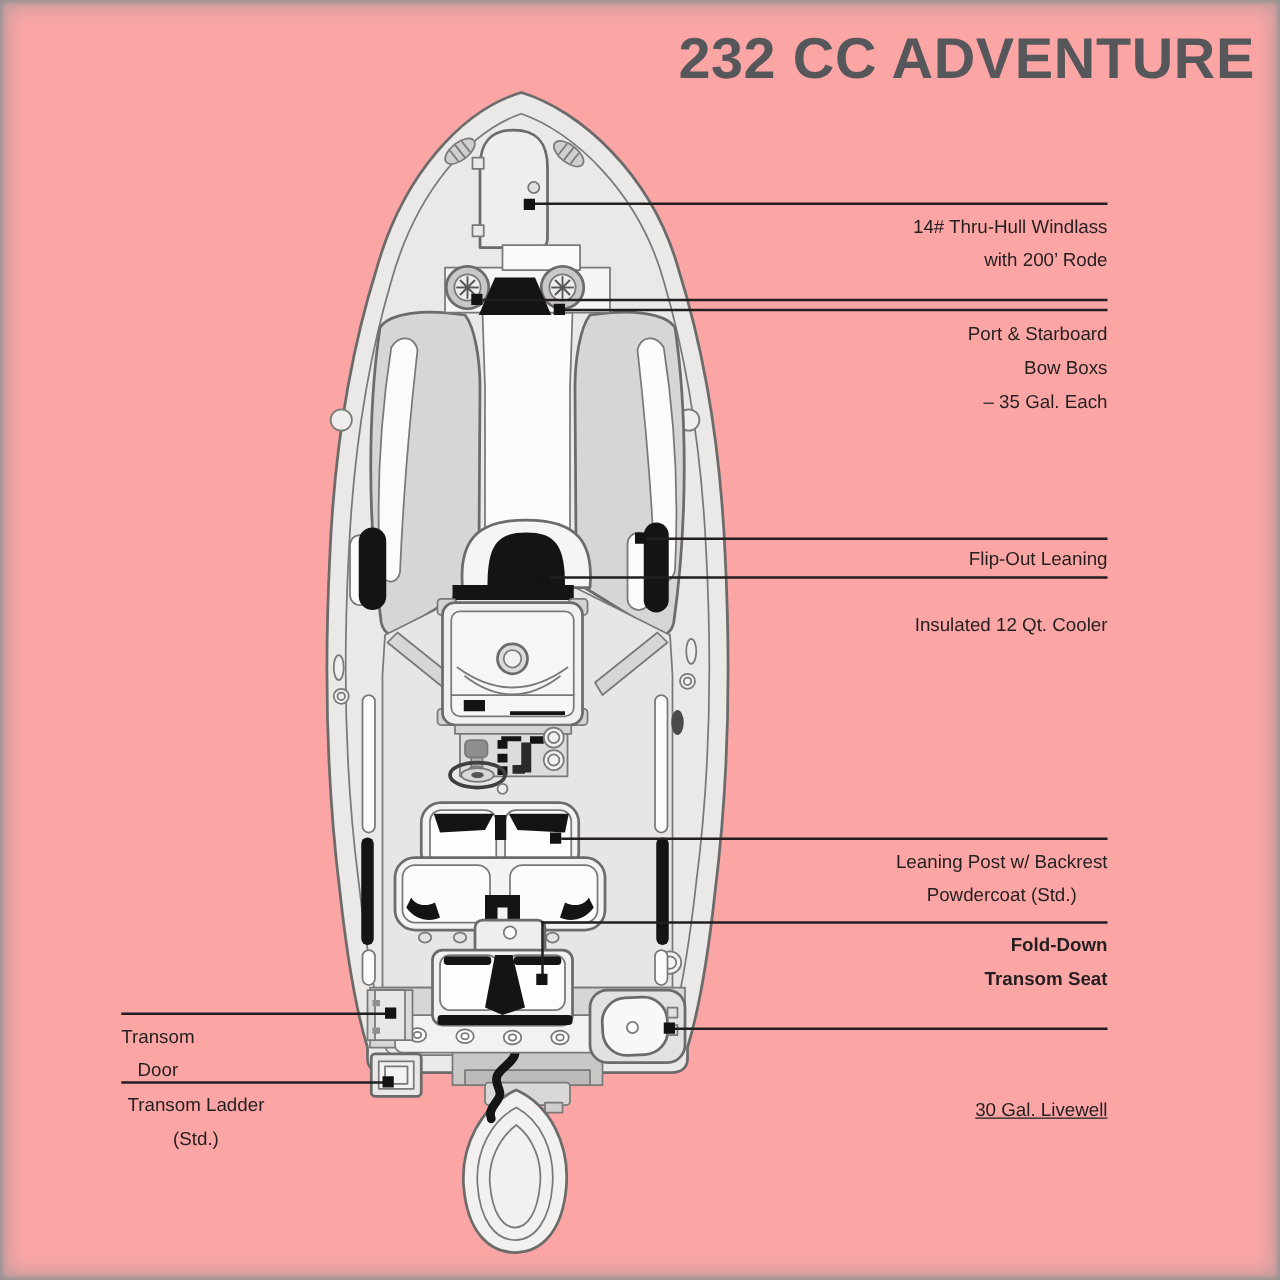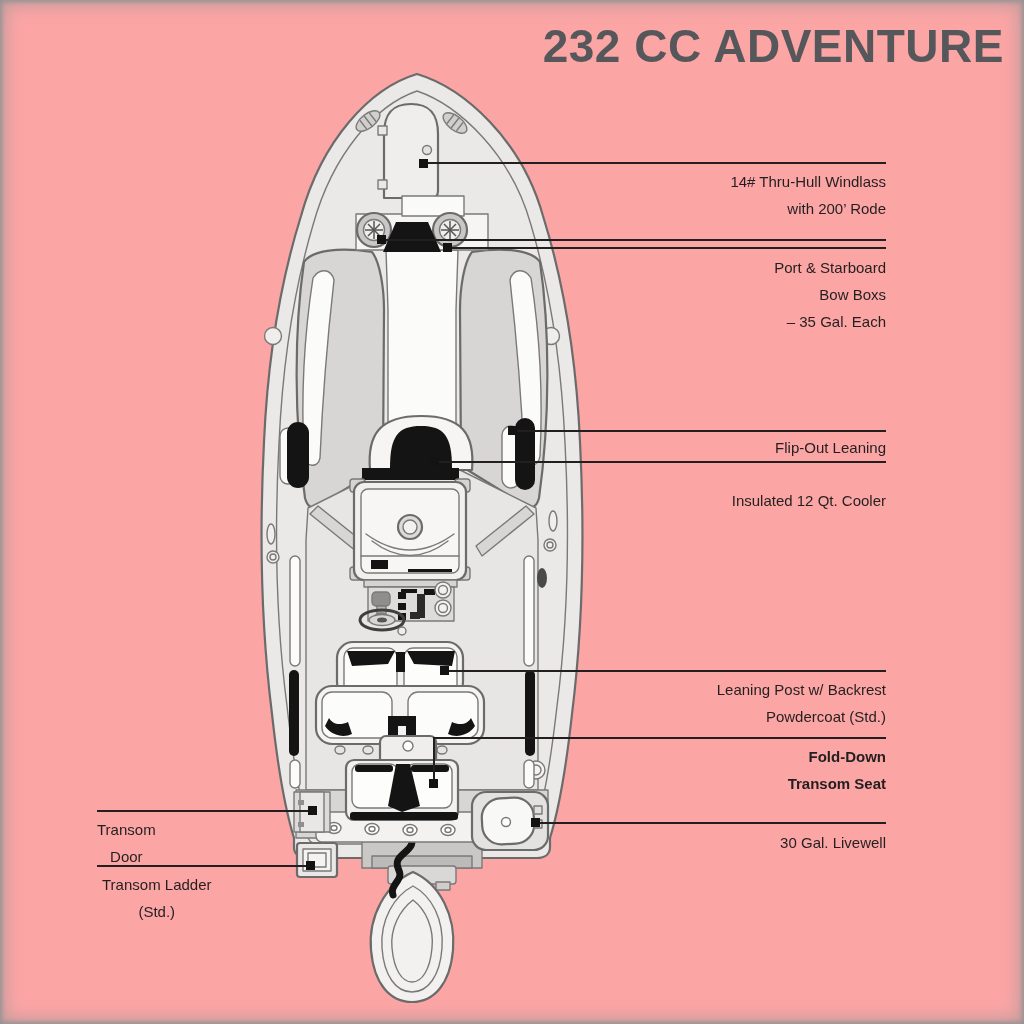--- a/index.html
+++ b/index.html
@@ -311,36 +311,36 @@
 
   <div>
     <div class="callout-marker" style="left:430px;top:457px;"></div>
     <div class="callout-line" style="left:439px;top:461px;width:447px;"></div>
     <div class="callout-label r" style="top:487px;">Insulated 12 Qt. Cooler</div>
   </div>
 
   <div>
     <div class="callout-marker" style="left:440px;top:666px;"></div>
     <div class="callout-line" style="left:449px;top:670px;width:437px;"></div>
-    <div class="callout-label r" style="top:676px;">Leaning Post w/ Backrest
+    <div class="callout-label r" style="top:676px;text-align:center;">Leaning Post w/ Backrest
 Powdercoat (Std.)</div>
   </div>
 
   <div>
     <div class="callout-line" style="left:433px;top:737px;width:453px;"></div>
     <div class="callout-vline" style="left:433px;top:737px;height:43px;"></div>
     <div class="callout-marker" style="left:429px;top:779px;"></div>
     <div class="callout-label r" style="top:743px;font-weight:bold;">Fold-Down
 Transom Seat</div>
   </div>
 
   <div>
     <div class="callout-marker" style="left:531px;top:818px;"></div>
     <div class="callout-line" style="left:540px;top:822px;width:346px;"></div>
-    <div class="callout-label r" style="top:829px;">30 Gal. Livewell</div>
+    <div class="callout-label r" style="top:875px;text-decoration:underline;">30 Gal. Livewell</div>
   </div>
 
   <div>
     <div class="callout-line" style="left:97px;top:810px;width:214px;"></div>
     <div class="callout-marker" style="left:308px;top:806px;"></div>
     <div class="callout-label l" style="left:97px;top:816px;">Transom
 Door</div>
   </div>
 
   <div>

